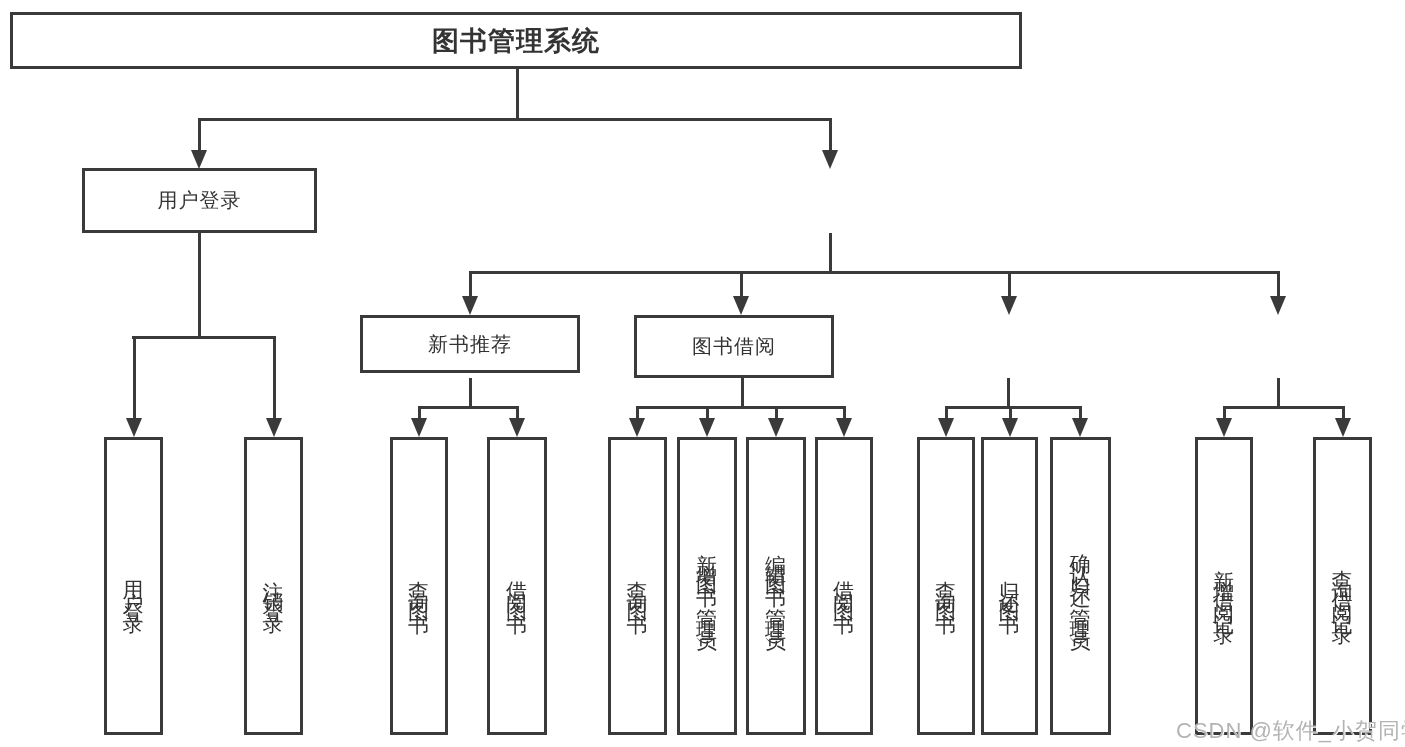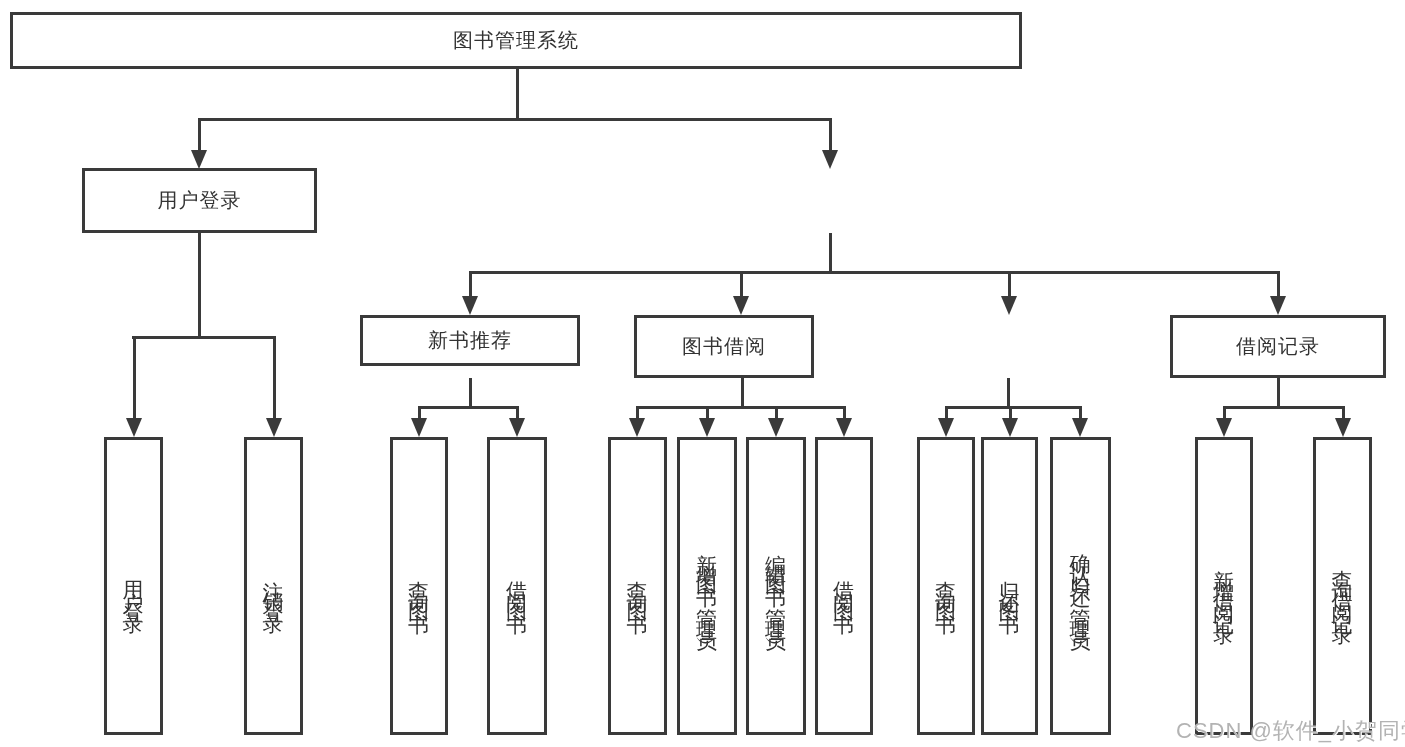--- a/index.html
+++ b/index.html
@@ -19,21 +19,21 @@
     box-sizing: border-box;
     border: 3px solid var(--line, #3a3a3a);
     background: #ffffff;
     color: var(--text, #333333);
     display: flex;
     align-items: center;
     justify-content: center;
     text-align: center;
     white-space: nowrap;
   }
-  .root-node { font-size: 20px; letter-spacing: 1px; }
+  .root-node { font-size: 27px; letter-spacing: 1px; font-weight: bold; }
   .mid-node  { font-size: 20px; letter-spacing: 1px; }
   .leaf-node { font-size: 21px; }
   .vtext {
     writing-mode: vertical-rl;
     text-orientation: mixed;
     letter-spacing: 11px;
     line-height: 1;
     white-space: nowrap;
   }
   .vline {
@@ -90,23 +90,22 @@
   <div class="hline" style="left:469px;top:271px;width:811px;"></div>
   <div class="vline" style="left:469px;top:271px;height:27px;"></div>
   <div class="arrowhead" style="left:462px;top:296px;"></div>
   <div class="vline" style="left:740px;top:271px;height:27px;"></div>
   <div class="arrowhead" style="left:733px;top:296px;"></div>
   <div class="vline" style="left:1008px;top:271px;height:27px;"></div>
   <div class="arrowhead" style="left:1001px;top:296px;"></div>
   <div class="vline" style="left:1277px;top:271px;height:27px;"></div>
   <div class="arrowhead" style="left:1270px;top:296px;"></div>
 
-  <div class="node mid-node" style="left:360px;top:315px;width:220px;height:51px;">新书推荐</div>
-  <div class="node mid-node" style="left:634px;top:315px;width:180px;height:63px;">图书借阅</div>
-  <div class="node mid-node" style="left:1170px;top:315px;width:216px;height:63px;">借阅记录</div>
+  <div class="node mid-node" style="left:360px;top:315px;width:220px;height:58px;">新书推荐</div>
+  <div class="node mid-node" style="left:634px;top:315px;width:200px;height:63px;">图书借阅</div>
 
   <div class="vline" style="left:469px;top:378px;height:30px;"></div>
   <div class="hline" style="left:418px;top:406px;width:101px;"></div>
   <div class="vline" style="left:418px;top:406px;height:14px;"></div>
   <div class="arrowhead" style="left:411px;top:418px;"></div>
   <div class="vline" style="left:516px;top:406px;height:14px;"></div>
   <div class="arrowhead" style="left:509px;top:418px;"></div>
 
   <div class="vline" style="left:741px;top:378px;height:30px;"></div>
   <div class="hline" style="left:636px;top:406px;width:209px;"></div>

